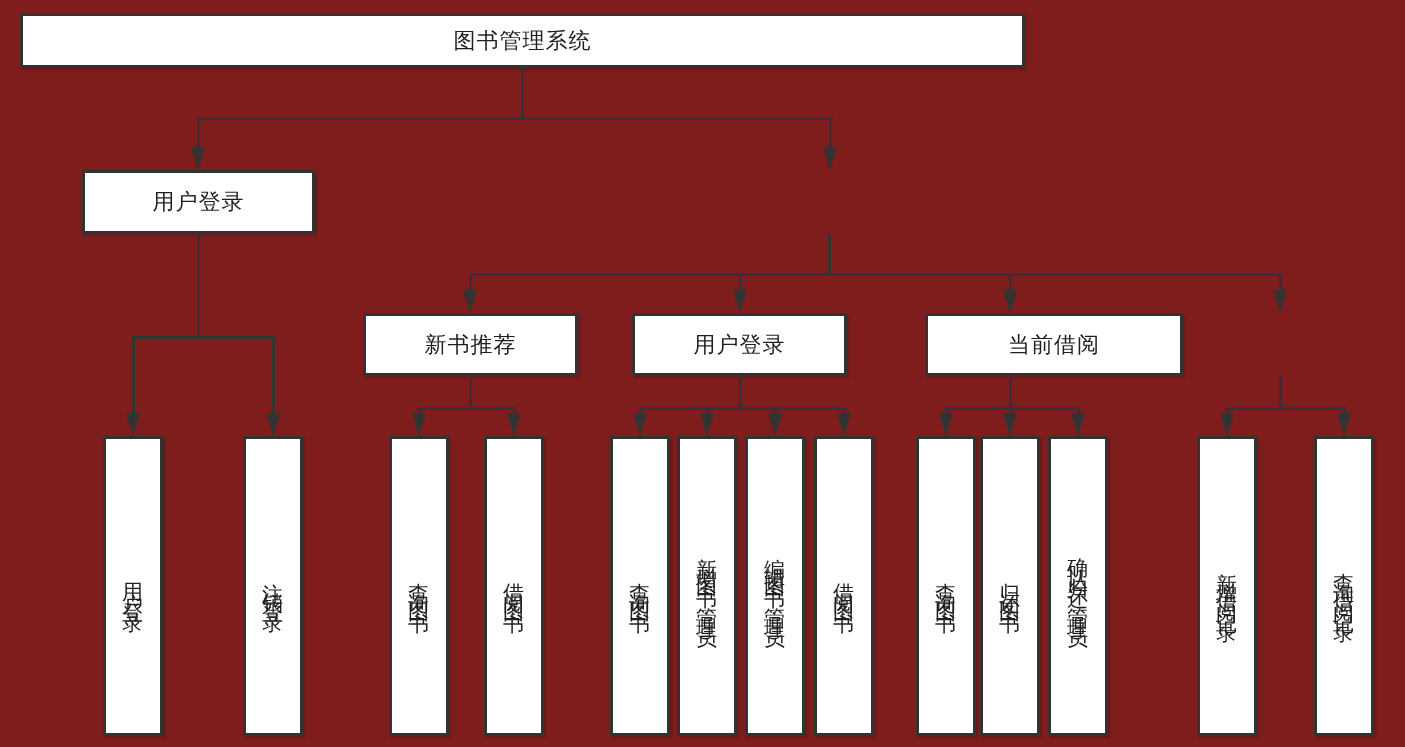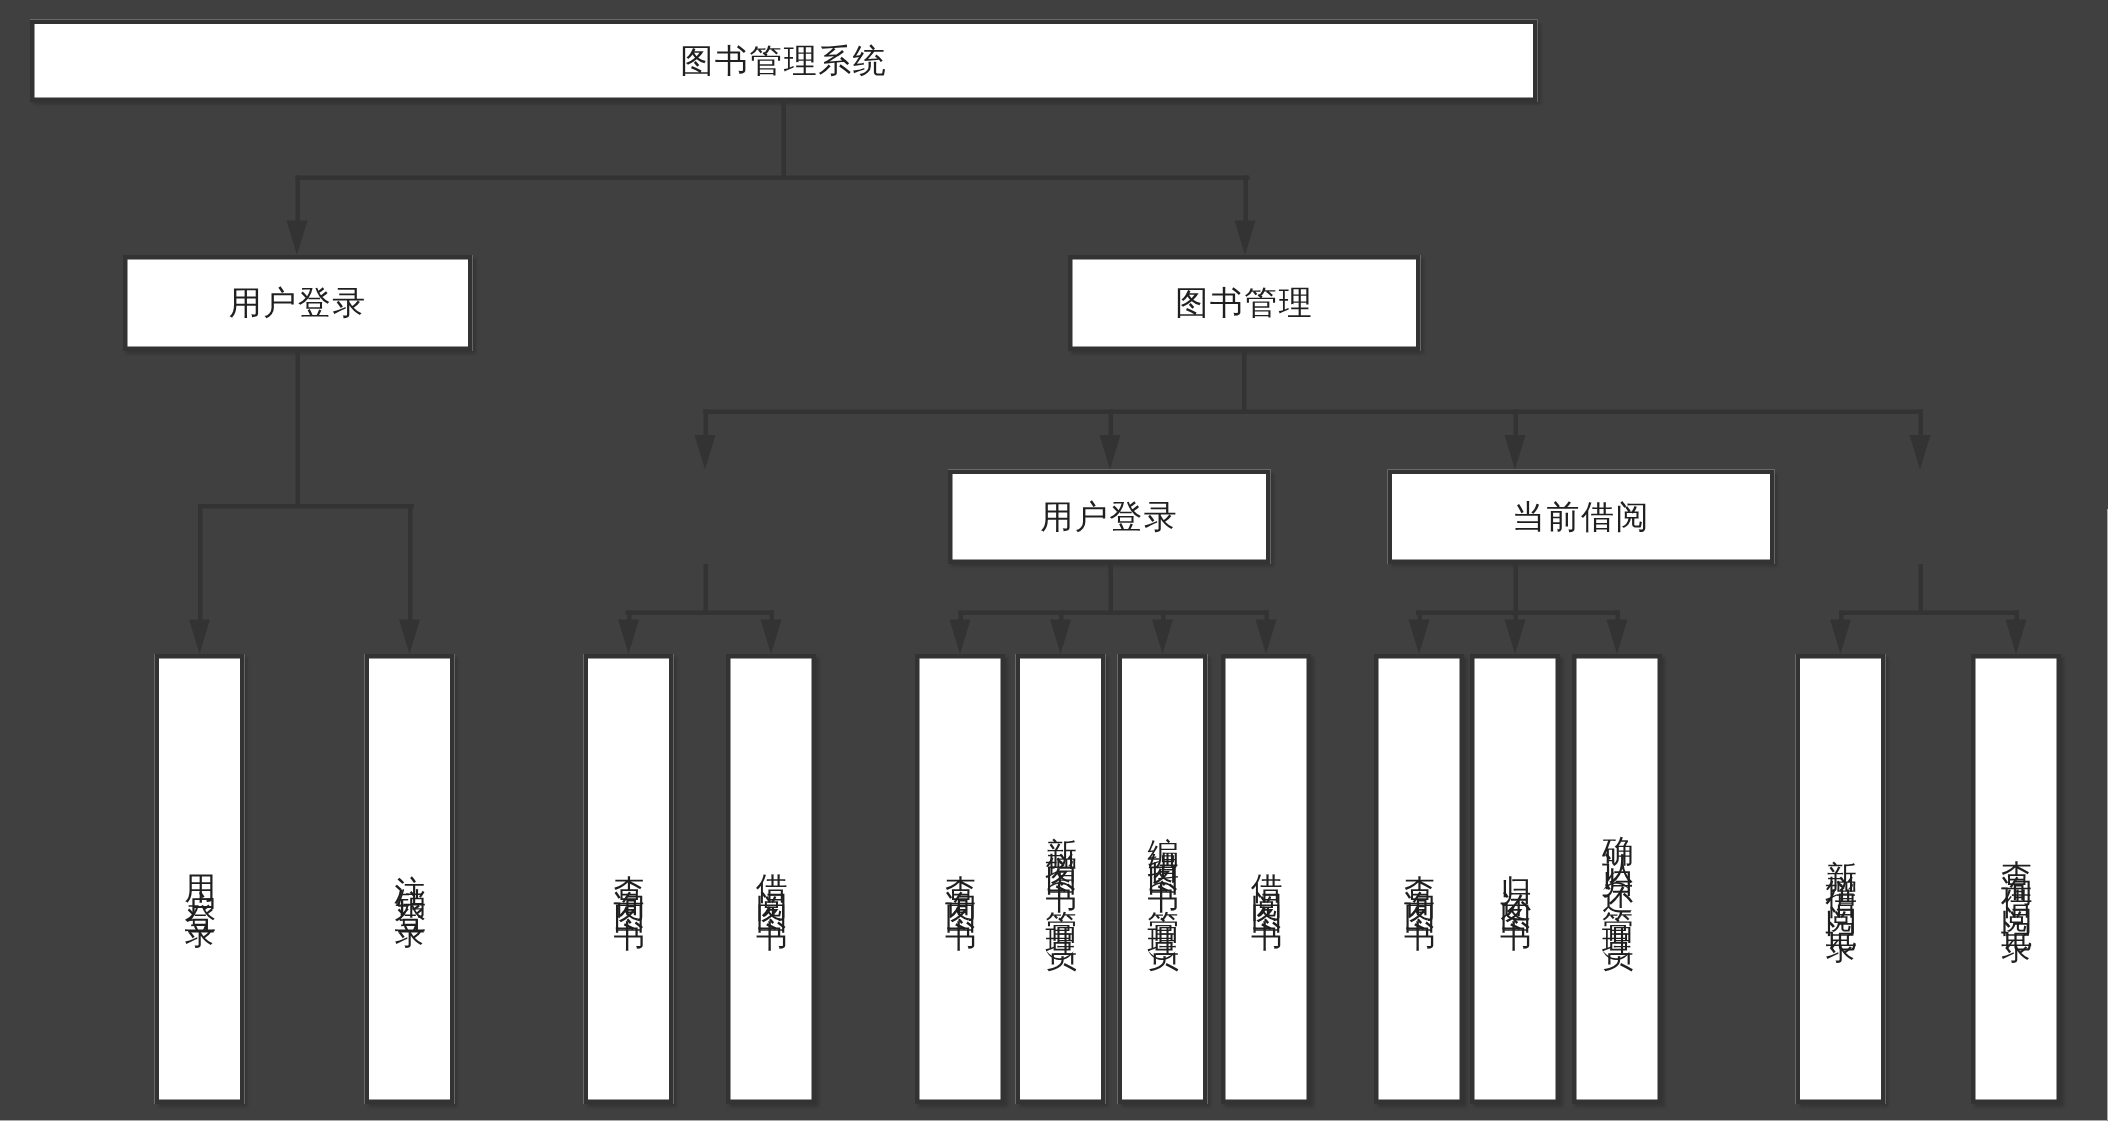--- a/index.html
+++ b/index.html
@@ -1,17 +1,17 @@
 <!DOCTYPE html>
 <html><head>
 <meta charset="utf-8">
 <style>
   html,body{margin:0;padding:0;background:#ffffff;}
   .canvas{
-    position:relative;width:1405px;height:747px;background:#404040;overflow:hidden;
+    position:relative;width:1405px;height:747px;background:#7f1d1d;overflow:hidden;
     font-family:"Liberation Sans","DejaVu Sans",sans-serif;color:#1f1f1f;
   }
   
   .box{
     position:absolute;background:#ffffff;border:3px solid #333333;box-sizing:border-box;
     display:flex;align-items:center;justify-content:center;
     box-shadow:2px 2px 2px rgba(0,0,0,0.18);
   }
   .box .lbl{font-size:22px;letter-spacing:1px;white-space:nowrap;}
   
@@ -42,42 +42,42 @@
   <div class="vl" style="left:521px;top:68px;height:51px"></div>
   <div class="hl" style="left:197px;top:117px;width:636px"></div>
   <div class="vl" style="left:197px;top:117px;height:32px"></div>
   <div class="ah" style="left:191px;top:147px"></div>
   <div class="vl" style="left:829px;top:117px;height:32px"></div>
   <div class="ah" style="left:823px;top:147px"></div>
 
   <div class="box" style="left:82px;top:170px;width:233px;height:64px">
     <span class="lbl">用户登录</span>
   </div>
-  <div class="box" style="left:712px;top:170px;width:235px;height:64px">
-    <span class="lbl">图书管理</span>
-  </div>
 
   <div class="vl" style="left:197px;top:234px;height:104px"></div>
   <div class="hl" style="left:132px;top:336px;width:144px"></div>
   <div class="vl" style="left:132px;top:336px;height:79px"></div>
   <div class="ah" style="left:126px;top:413px"></div>
   <div class="vl" style="left:272px;top:336px;height:79px"></div>
   <div class="ah" style="left:266px;top:413px"></div>
 
   <div class="vl" style="left:828px;top:234px;height:41px"></div>
   <div class="hl" style="left:469px;top:273px;width:813px"></div>
   <div class="vl" style="left:469px;top:273px;height:20px"></div>
   <div class="ah" style="left:463px;top:290px"></div>
   <div class="vl" style="left:739px;top:273px;height:20px"></div>
   <div class="ah" style="left:733px;top:290px"></div>
   <div class="vl" style="left:1009px;top:273px;height:20px"></div>
   <div class="ah" style="left:1003px;top:290px"></div>
   <div class="vl" style="left:1279px;top:273px;height:20px"></div>
   <div class="ah" style="left:1273px;top:290px"></div>
 
+  <div class="box" style="left:363px;top:313px;width:215px;height:63px">
+    <span class="lbl">新书推荐</span>
+  </div>
   <div class="box" style="left:632px;top:313px;width:215px;height:63px">
     <span class="lbl">用户登录</span>
   </div>
   <div class="box" style="left:925px;top:313px;width:258px;height:63px">
     <span class="lbl">当前借阅</span>
   </div>
 
   <div class="vl" style="left:469px;top:376px;height:34px"></div>
   <div class="hl" style="left:417px;top:407px;width:99px"></div>
   <div class="vl" style="left:418px;top:407px;height:10px"></div>

